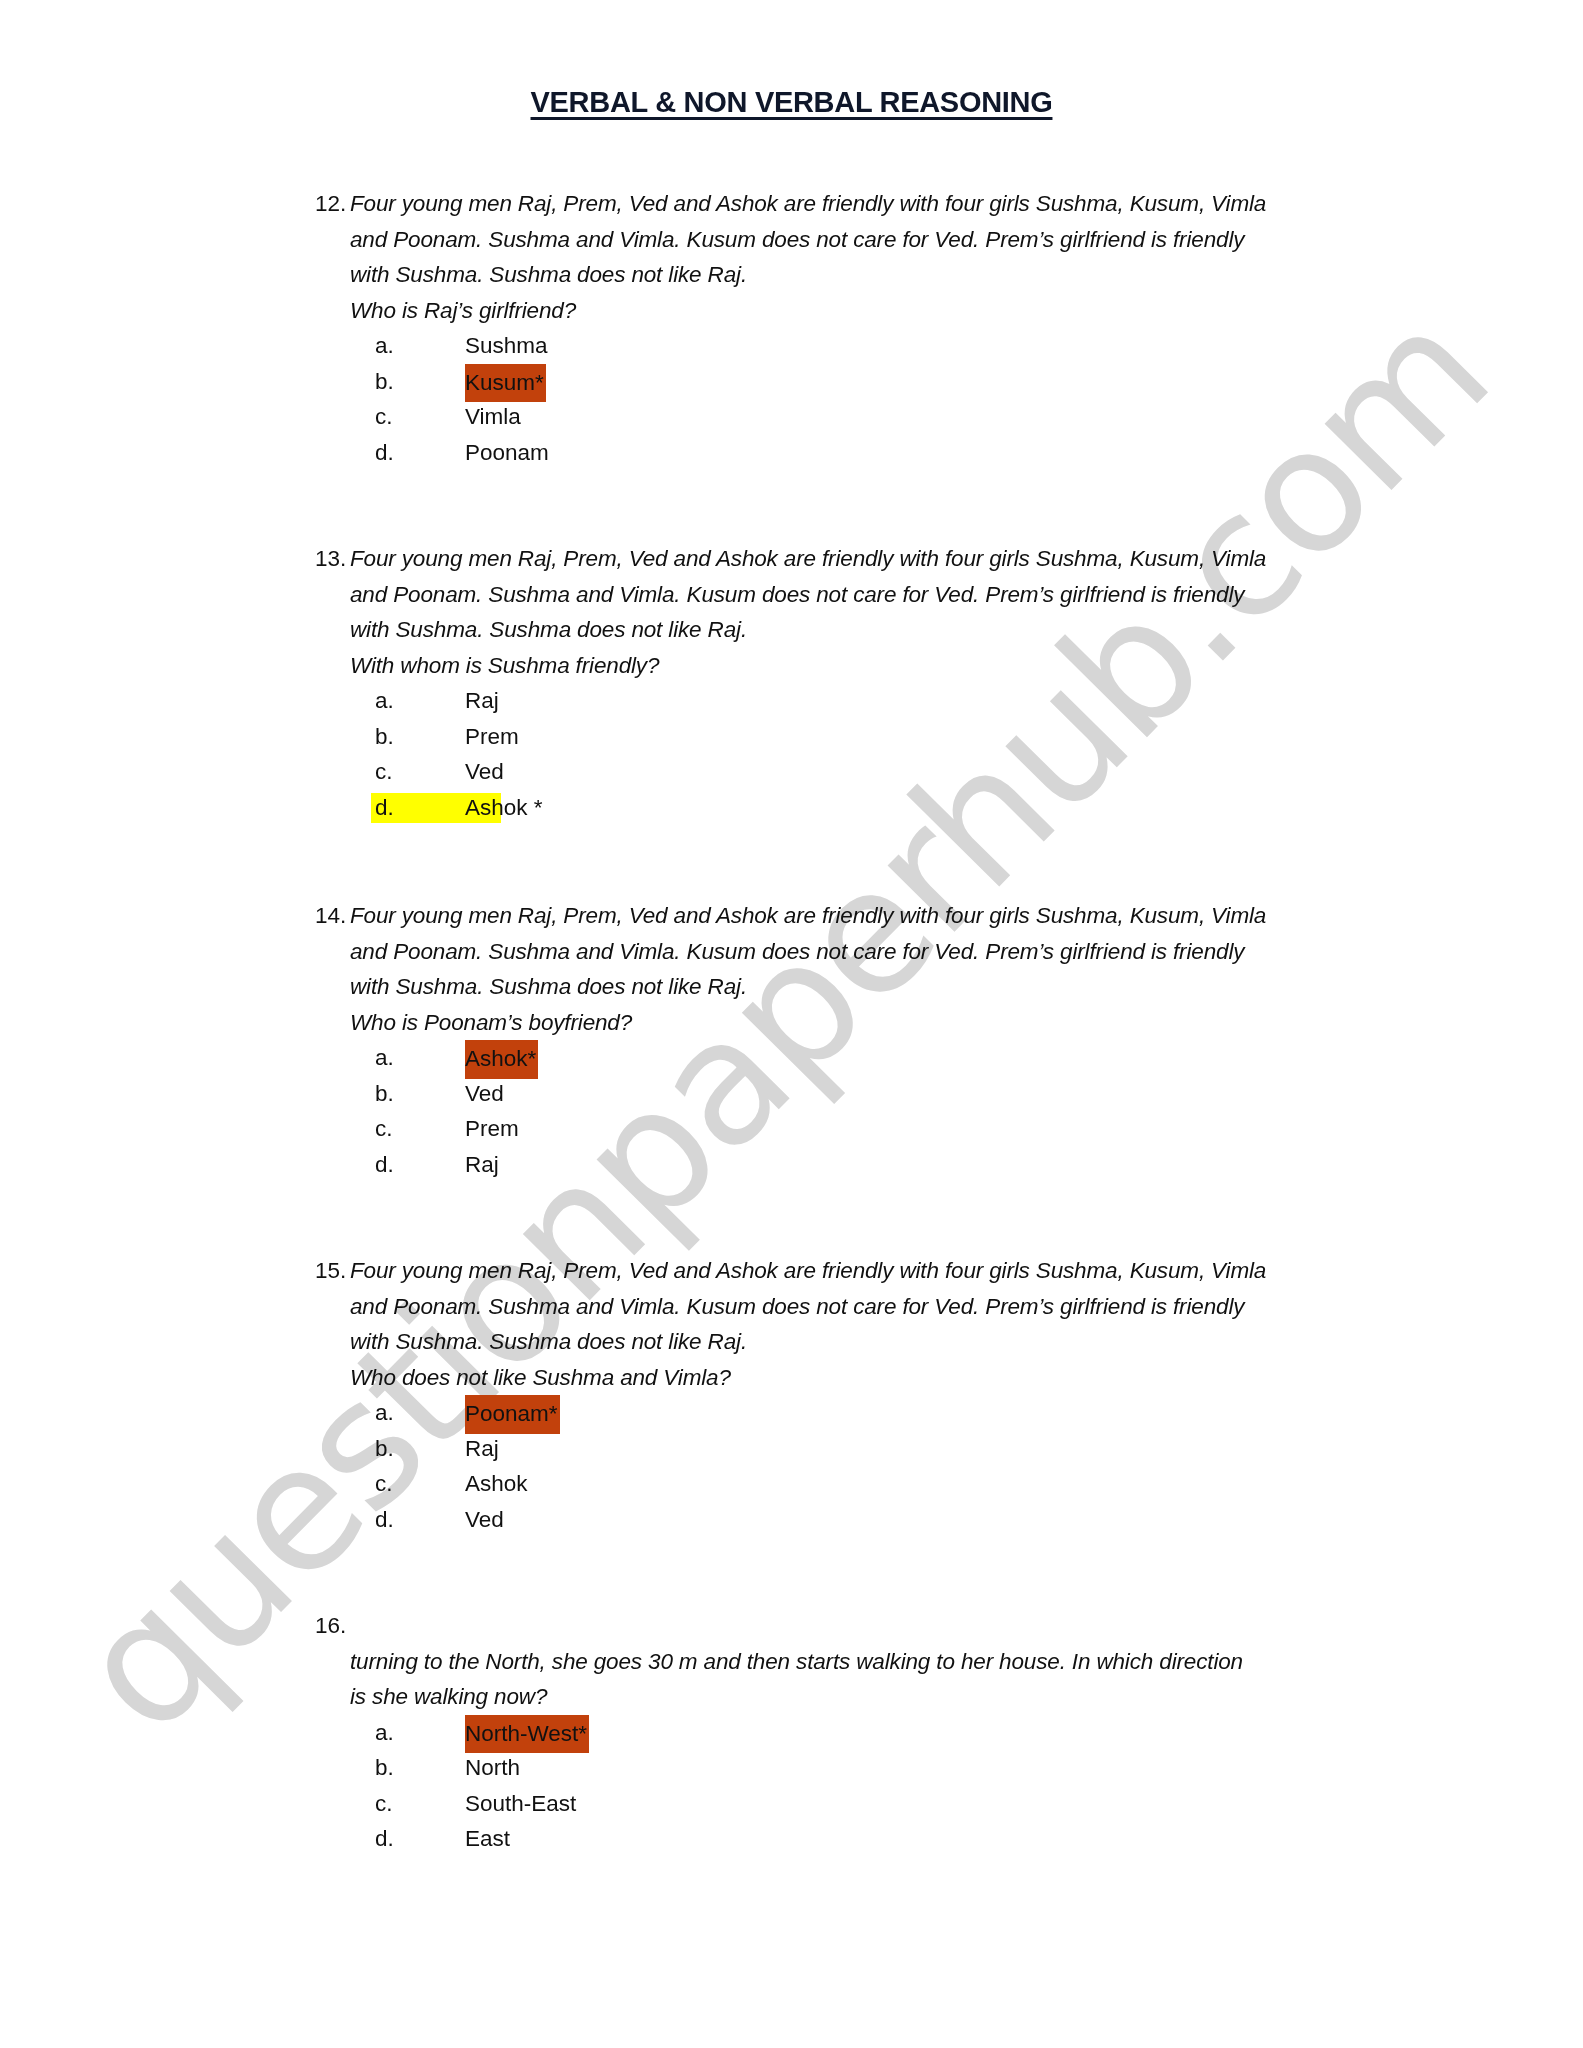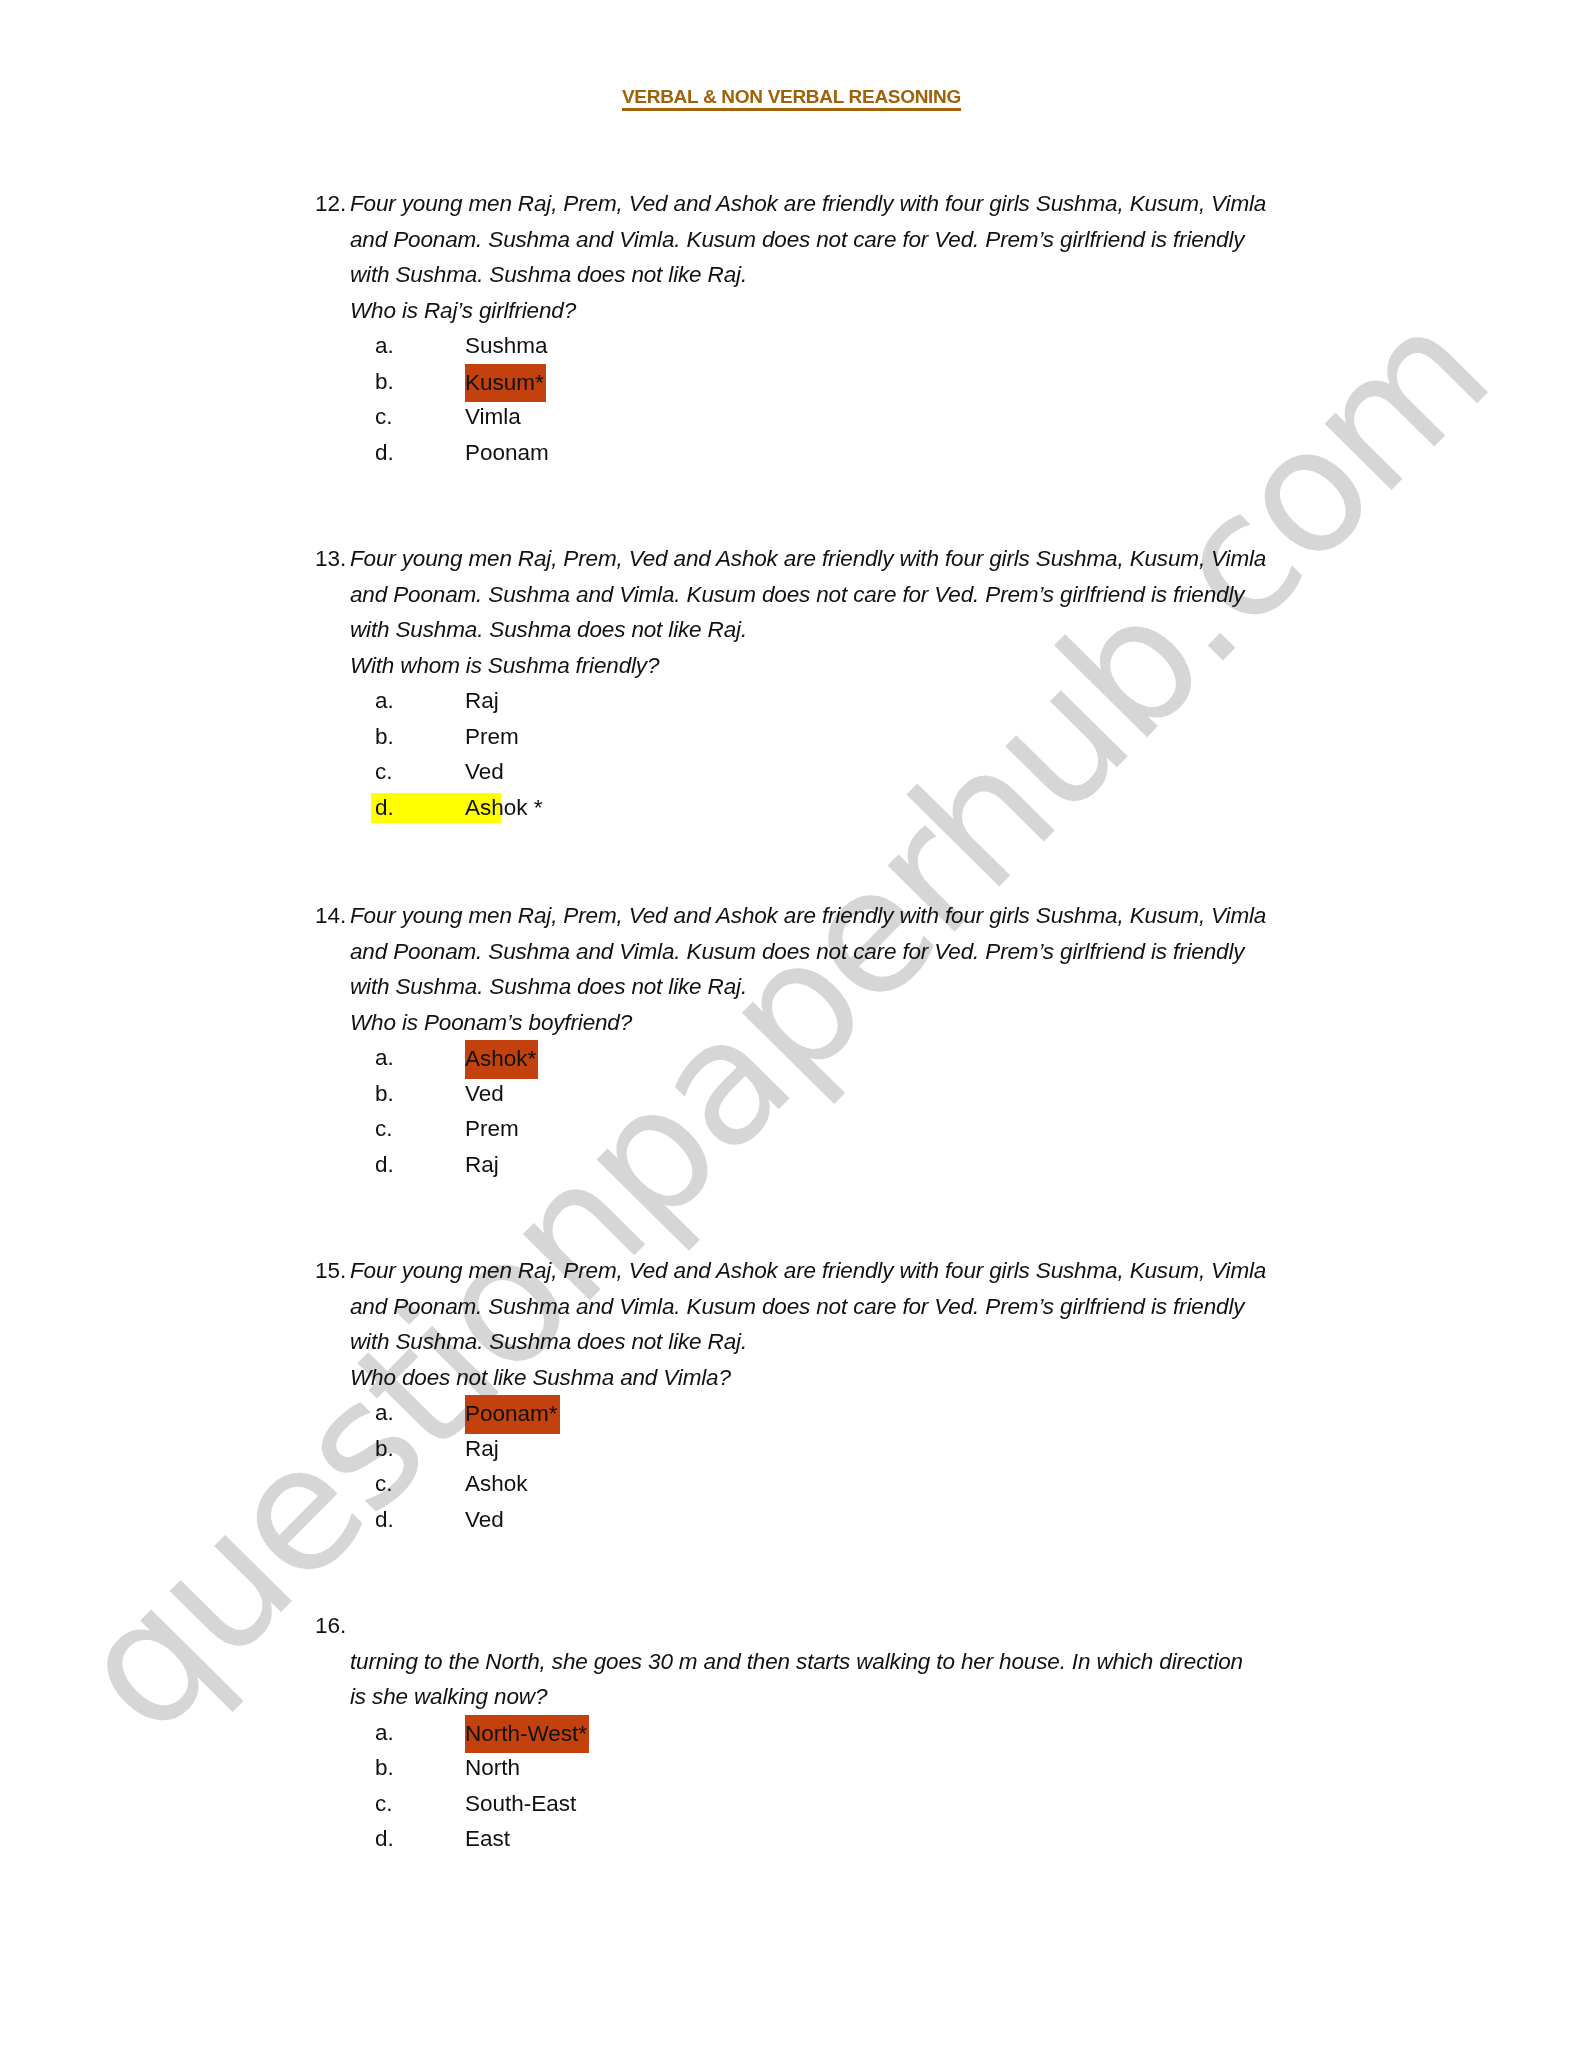--- a/index.html
+++ b/index.html
@@ -40,22 +40,22 @@
     position: absolute;
     left: 0;
     width: 1583px;
     top: 86px;
     text-align: center;
     z-index: 2;
   }
   .title span {
     font-family: "Liberation Sans", sans-serif;
     font-weight: bold;
-    font-size: 19px;
-    color: #a16207;
+    font-size: 29px;
+    color: #0f172a;
     text-decoration: underline;
     text-decoration-thickness: 3px;
     text-underline-offset: 5px;
     letter-spacing: -0.3px;
   }
   .question {
     position: absolute;
     left: 0;
     width: 1583px;
     z-index: 2;

